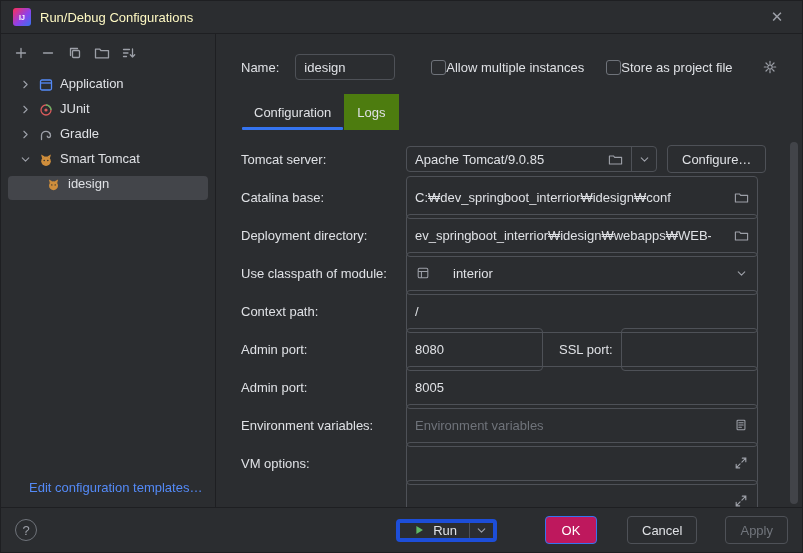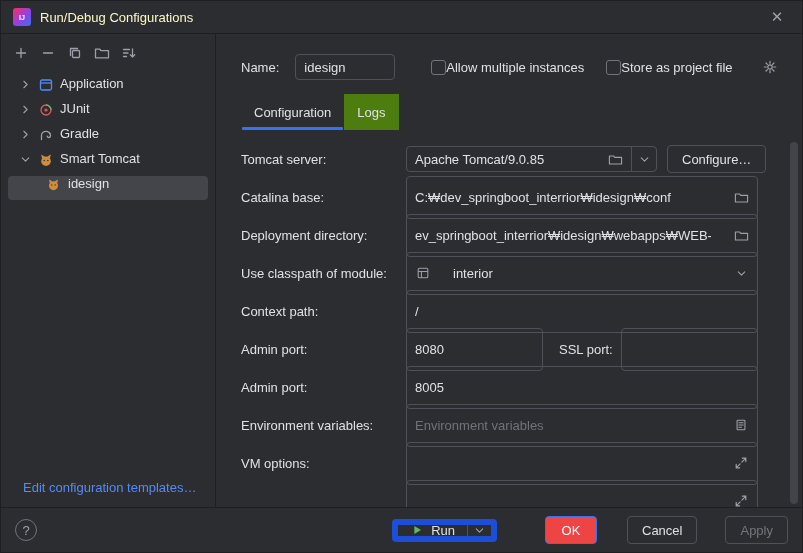--- a/index.html
+++ b/index.html
@@ -23,21 +23,21 @@
   .sidebar{flex:0 0 215px;width:215px;border-right:1px solid #1e1f22;display:flex;flex-direction:column;padding-bottom:12px}
   .sb-toolbar{display:flex;align-items:center;gap:3px;padding:7px 8px 4px}
   .tbtn{width:24px;height:24px;border-radius:4px;display:flex;align-items:center;justify-content:center;color:#9da0a8;cursor:pointer}
   .tree{margin-top:6px}
   .trow{height:24px;display:flex;align-items:flex-start;margin:1px 7px;padding-left:9px;gap:3px;border-radius:4px;cursor:pointer}
   .trow.child{padding-left:37px}
   .trow.selected{background:#43454a}
   .chev{width:17px;height:17px;flex:0 0 17px;display:flex;align-items:center;justify-content:center;color:#9da0a8}
   .ticon{width:17px;height:17px;flex:0 0 17px;display:flex;align-items:center;justify-content:center}
   .tlabel{margin-left:3px;white-space:nowrap}
-  .edit-link{margin-top:auto;color:#548af7;padding:0 22px;cursor:pointer;white-space:nowrap}
+  .edit-link{margin-top:auto;color:#548af7;padding:0 28px;cursor:pointer;white-space:nowrap}
 
   
   .main{flex:1;display:flex;flex-direction:column;min-width:0;position:relative}
   .name-row{display:flex;align-items:center;margin:20px 24px 14px 25px}
   .name-label{margin-right:16px}
   .name-input{width:100px;height:26px;border:1px solid #4e5157;border-radius:4px;background:transparent;
     color:#dfe1e5;padding:0 8px;font:inherit;outline:none}
   .cbgroup{display:flex;gap:0;cursor:pointer}
   .cb1{margin-left:36px}.cb2{margin-left:22px}
   .checkbox{width:15px;height:15px;flex:0 0 15px;border:1px solid #6f737a;border-radius:3px}
@@ -59,29 +59,29 @@
   .combo{flex:0 0 251px;width:251px;display:flex;height:26px;border:1px solid #4e5157;border-radius:4px;overflow:hidden;cursor:pointer}
   .combo-main{flex:1;display:flex;align-items:center;gap:16px;padding:0 8px;min-width:0}
   .combo-main .val{flex:1;white-space:nowrap;overflow:hidden}
   .combo-arrow{flex:0 0 25px;display:flex;align-items:center;justify-content:center;border-left:1px solid #4e5157;color:#9da0a8}
   .dd{cursor:pointer}
   .ssl-label{margin:0 8px 0 16px;white-space:nowrap}
   .w137{flex:0 0 137px;width:137px}
   .btn{height:28px;border:1px solid #4e5157;border-radius:4px;background:transparent;color:#dfe1e5;
     font:inherit;padding:0 14px;cursor:pointer;white-space:nowrap}
   .btn.configure{margin-left:10px}
-  .btn.primary{background:#ef4444;border-color:#3574f0;color:#fff}
+  .btn.primary{background:#be185d;border-color:#3574f0;color:#fff}
   .btn.disabled{color:#71757c}
   .scrollbar{position:absolute;right:4px;top:108px;width:8px;height:362px;background:#55585e;opacity:.55;border-radius:4px;cursor:pointer}
 
   
   .footer{flex:0 0 45px;border-top:1px solid #1e1f22;display:flex;align-items:center;padding:0 14px}
   .help{width:22px;height:22px;border-radius:50%;border:1px solid #6f737a;color:#9da0a8;
     display:flex;align-items:center;justify-content:center;cursor:pointer}
-  .run-group{margin-left:auto;display:flex;height:23px;border:6px solid #1d4ed8;border-radius:4px;overflow:hidden}
+  .run-group{margin-left:auto;display:flex;height:23px;border:4px solid #1d4ed8;border-radius:4px;overflow:hidden}
   .run-main{display:flex;align-items:center;gap:7px;padding:0 12px;cursor:pointer}
   .run-arrow{width:24px;display:flex;align-items:center;justify-content:center;border-left:1px solid #4e5157;color:#9da0a8;cursor:pointer}
   .ok{margin-left:48px;width:52px}
   .cancel{margin-left:30px}
   .apply{margin-left:28px}
 </style>
 </head>
 <body>
 
 <svg width="0" height="0" style="position:absolute">

